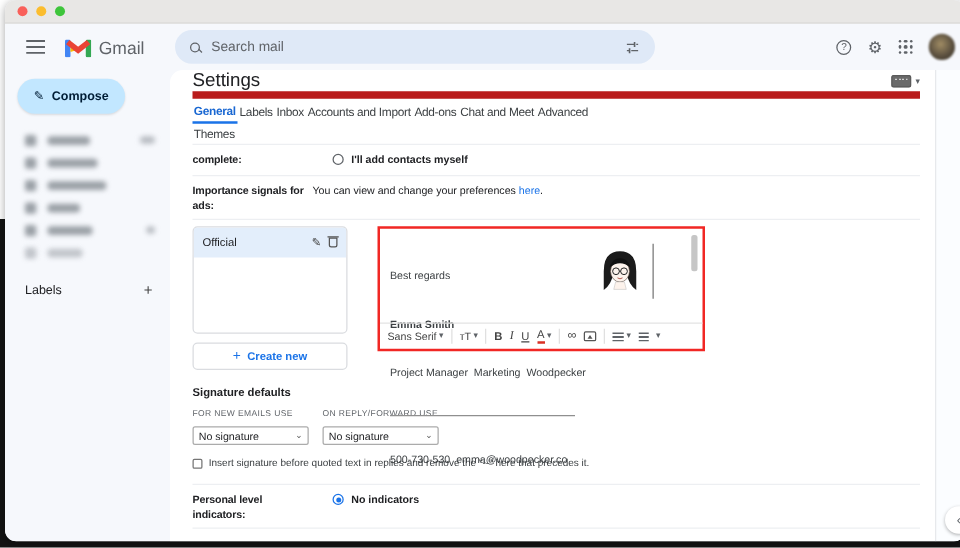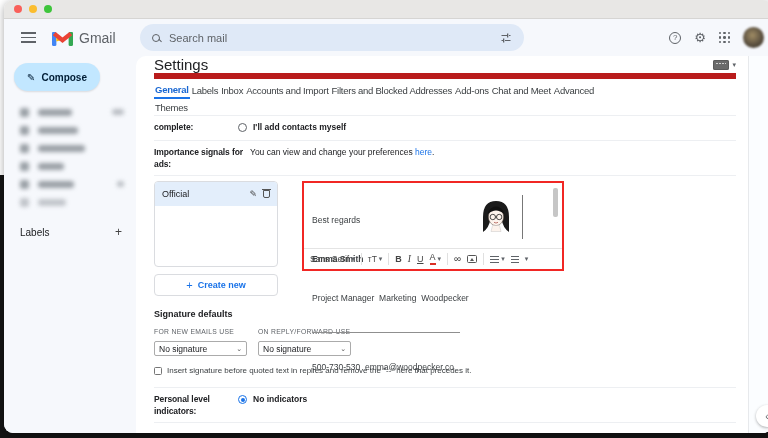--- a/index.html
+++ b/index.html
@@ -71,39 +71,39 @@
   .tab { font-size:9.5px; letter-spacing:-0.25px; color:#3c4043; white-space:nowrap; padding:2px 1px; }
   .tab.active { color:#1967d2; font-weight:bold; border-bottom:2px solid #1a73e8; }
   
   .srow { display:flex; border-bottom:1px solid #edeff2; padding:5px 0; font-size:8.5px; color:#202124; }
   .srow-label { width:96px; flex:none; font-weight:bold; letter-spacing:-0.1px; line-height:12px; }
   .srow-content { flex:1; line-height:12px; }
   .radio { width:9px; height:9px; border:1px solid #5f6368; border-radius:50%;
     display:inline-block; vertical-align:-2px; margin-right:6px; flex:none; }
   .radio.sel { border-color:#1a73e8; position:relative; }
   .radio.sel::after { content:''; position:absolute; inset:1.5px; background:#1a73e8; border-radius:50%; }
-  .opt-line { padding-left:3px; text-indent:-15px; margin-bottom:2px; }
+  .opt-line { padding-left:3px; text-indent:-15px; margin-bottom:2px;margin-left:28px; }
   .bold { font-weight:bold; }
   .link { color:#1a73e8; text-decoration:none; }
   .sub-note { font-weight:normal; color:#5f6368; font-size:7.5px; line-height:10px; margin-top:2px; }
   .learn { display:block; margin-top:3px; font-size:8px; }
   
   .sig-flex { display:flex; gap:24px; }
   .sig-listcol { width:124px; flex:none; }
   .sig-box { border:1px solid #dadce0; border-radius:4px; height:86px; background:#fff; overflow:hidden; }
   .sig-item { height:24px; background:#e3eefb; display:flex; align-items:center; padding:0 7px; gap:6px; }
   .sig-item-name { font-size:9px; color:#202124; flex:1; }
   .mini-ic { color:#444; font-size:9px; line-height:1; }
   .trash-ic { width:7px; height:8px; border:1px solid #555; border-radius:0 0 2px 2px; position:relative; }
   .trash-ic::before { content:''; position:absolute; left:-2px; right:-2px; top:-2.5px; height:1.2px; background:#555; }
   .create-btn { margin-top:7px; height:22px; border:1px solid #dadce0; border-radius:4px; background:#fff;
     display:flex; align-items:center; justify-content:center; gap:5px;
     color:#1a73e8; font-size:9px; font-weight:bold; }
   .create-plus { font-size:11px; font-weight:normal; }
-  .editor { width:262px; height:90px; border:2px solid #f12724; background:#fff; position:relative; flex:none; }
+  .editor { width:262px; height:100px; border:2px solid #f12724; background:#fff; position:relative; flex:none; }
   .editor-content { padding:5px 8px; font-size:8.5px; color:#3c4043; line-height:13px; white-space:pre-wrap; }
   .sig-rule { width:148px; border-bottom:1px solid #8f8f8f; margin:1px 0 2px; }
   .editor-avatar { position:absolute; right:48px; top:13px; width:36px; height:42px; }
   .editor-vline { position:absolute; right:39px; top:12px; width:1px; height:44px; background:#777; }
   .editor-scroll { position:absolute; right:4px; top:5px; width:5px; height:29px; background:#c6c6c6; border-radius:2px; }
   .editor-toolbar { position:absolute; left:0; right:0; bottom:0; height:21px; border-top:1px solid #e4e4e4;
     display:flex; align-items:center; padding:0 6px; gap:6px; font-size:8.5px; color:#444; }
   .tb-sep { width:1px; height:12px; background:#e0e0e0; flex:none; }
   .tb-item { display:flex; align-items:center; gap:2px; white-space:nowrap; }
   .tb-b { font-weight:bold; font-size:9px; }
@@ -230,21 +230,20 @@
           <span class="chev">▾</span>
         </span>
       </div>
 
       <div class="tabs">
         <div class="tabs-row">
           <span class="tab active">General</span>
           <span class="tab">Labels</span>
           <span class="tab">Inbox</span>
           <span class="tab">Accounts and Import</span>
-          <span class="tab">Filters and Blocked Addresses</span>
           <span class="tab">Add-ons</span>
           <span class="tab">Chat and Meet</span>
           <span class="tab">Advanced</span>
 
         </div>
         <div class="tabs-row" style="height:16px">
           <span class="tab">Themes</span>
         </div>
       </div>
 

